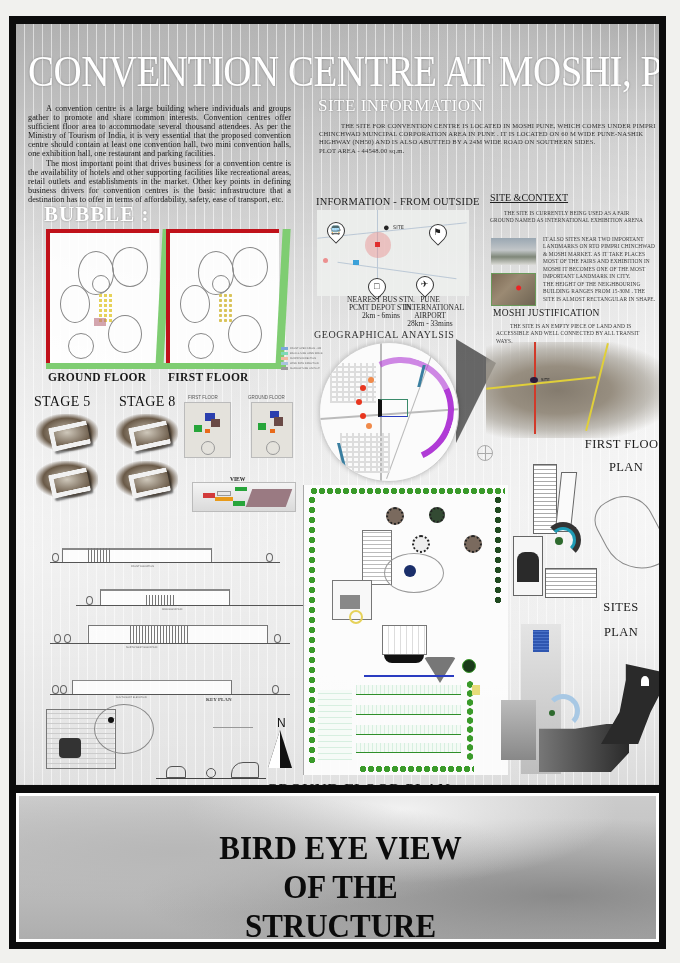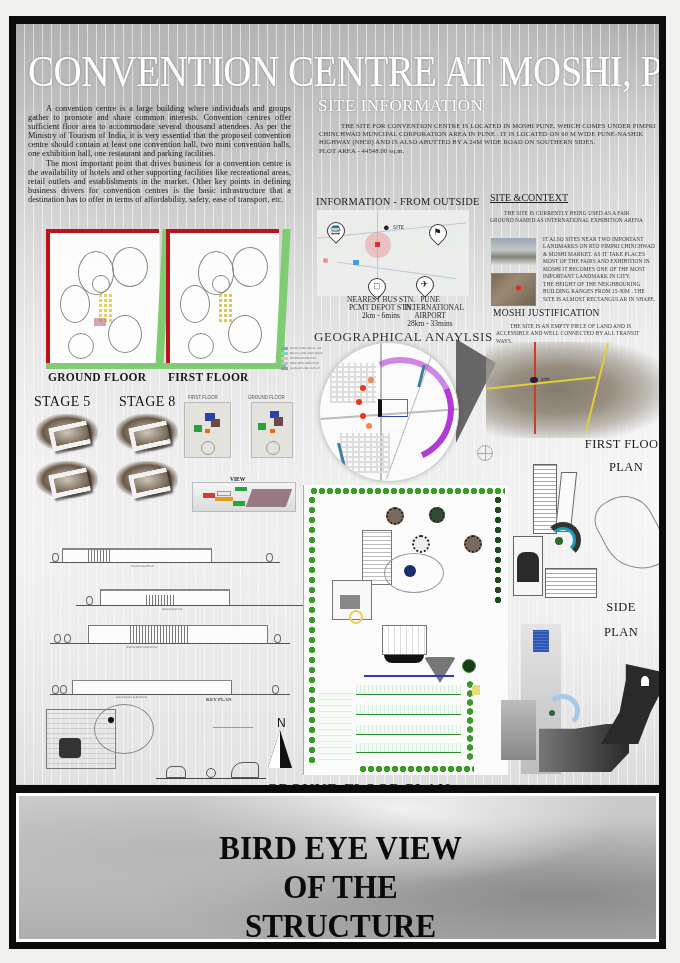--- a/index.html
+++ b/index.html
@@ -115,21 +115,21 @@
     background: linear-gradient(180deg, #9aa7b2 0%, #c2c6c8 45%, #7f8779 70%, #dcdcd8 100%);
   }
   .ctx-photo2 {
     position: absolute; left: 475px; top: 249px; width: 45px; height: 33px;
     background: radial-gradient(circle at 62% 45%, #e22 0 2px, transparent 3px), linear-gradient(135deg, #7d6a55 0%, #9b8a73 40%, #6f6453 100%);
     border: 1px solid #6a9a5a;
   }
   .just-title { position: absolute; left: 477px; top: 284px; font-size: 9.5px; color: #222; letter-spacing: 0.3px; }
 
   
-  .geo-title { position: absolute; left: 298px; top: 305px; font-size: 13px; color: #333; letter-spacing: 0.6px; }
+  .geo-title { position: absolute; left: 298px; top: 305px; font-size: 10px; color: #333; letter-spacing: 0.6px; }
   .legend { position: absolute; left: 265px; top: 322px; }
   .legend-item { display: flex; align-items: center; height: 4px; margin-bottom: 1px; }
   .legend-sw { width: 7px; height: 3px; margin-right: 2px; }
   .legend-tx { font-family: "DejaVu Sans", sans-serif; font-size: 2.5px; color: #666; white-space: nowrap; }
   .geo-circle {
     position: absolute; left: 303px; top: 318px; width: 140px; height: 140px; border-radius: 50%;
     background: #fbfbfb; border: 1px solid #cfcfcf; box-shadow: 0 0 5px rgba(0,0,0,0.2);
     overflow: hidden;
   }
   .geo-arc {
@@ -220,20 +220,21 @@
       <p>A convention centre is a large building where individuals and groups gather to promote and share common interests. Convention centres offer sufficient floor area to accommodate several thousand attendees. As per the Ministry of Tourism of India, it is very essential that the proposed convention centre should contain at least one convention hall, two mini convention halls, one exhibition hall, one restaurant and parking facilities.</p>
       <p>The most important point that drives business for a convention centre is the availability of hotels and other supporting facilities like recreational areas, retail outlets and establishments in the market. Other key points in defining business drivers for convention centres is the basic infrastructure that a destination has to offer in terms of affordability, safety, ease of transport, etc.</p>
     </div>
 
     <div class="site-info-title section-head-white">SITE  INFORMATION</div>
     <div class="site-info-text">
       <p>THE SITE FOR CONVENTION CENTRE IS LOCATED IN MOSHI PUNE, WHICH COMES UNDER PIMPRI CHINCHWAD MUNCIPAL CORPORATION AREA IN PUNE . IT IS LOCATED ON 60 M WIDE PUNE-NASHIK HIGHWAY (NH50) AND IS ALSO ABUTTED BY A 24M WIDE ROAD ON SOUTHERN SIDES.</p>
       <p style="text-transform:none;">PLOT AREA - 44548.00 sq.m.</p>
     </div>
 
+    <div class="bubble-title section-head-white">BUBBLE :</div>
     <div class="bubble gf">
       <div class="green-r"></div>
       <div class="green-b"></div>
       <div class="bub-c" style="left:28px;top:18px;width:36px;height:44px;"></div>
       <div class="bub-c" style="left:62px;top:14px;width:36px;height:40px;"></div>
       <div class="bub-c" style="left:10px;top:52px;width:30px;height:38px;"></div>
       <div class="bub-c" style="left:42px;top:42px;width:18px;height:18px;"></div>
       <div class="bub-c" style="left:58px;top:82px;width:34px;height:38px;"></div>
       <div class="bub-c" style="left:18px;top:100px;width:26px;height:26px;"></div>
       <div style="position:absolute;left:48px;top:60px;width:16px;height:30px;background:radial-gradient(circle,#e6d25a 0 1.5px,transparent 2px) 0 0/5px 5px;"></div>
@@ -472,21 +473,21 @@
       <div style="position:absolute;left:0;top:72px;width:30px;height:60px;border:1px solid #666;background:#f6f6f6;"></div>
       <div style="position:absolute;left:4px;top:88px;width:22px;height:30px;background:#2a2a2a;border-radius:8px 8px 0 0;"></div>
       <div style="position:absolute;left:32px;top:58px;width:36px;height:36px;border-radius:50%;border:6px solid #333;border-left-color:transparent;border-bottom-color:transparent;"></div>
       <div style="position:absolute;left:37px;top:63px;width:26px;height:26px;border-radius:50%;border:3px solid #1e9bb5;border-left-color:transparent;border-bottom-color:transparent;"></div>
       <div style="position:absolute;left:42px;top:73px;width:8px;height:8px;border-radius:50%;background:#2e6a2e;"></div>
       <div style="position:absolute;left:32px;top:104px;width:52px;height:30px;border:1px solid #666;background:repeating-linear-gradient(0deg,#fff 0 3px,#aaa 3px 4px);"></div>
       <div style="position:absolute;left:90px;top:30px;width:56px;height:80px;border:1px solid #888;border-radius:20px 30px 10px 40px;transform:rotate(-28deg);background:transparent;"></div>
     </div>
 
     <div class="plan-title" style="left:565px;top:576px;width:80px;">
-      <div>SIDE</div>
+      <div>SITES</div>
       <div style="margin-top:10px;">PLAN</div>
     </div>
     <div class="roof">
       <div style="position:absolute;left:20px;top:0;width:40px;height:150px;background:linear-gradient(180deg,#e4e4e4,#bdbdbd);"></div>
       <div style="position:absolute;left:32px;top:6px;width:16px;height:22px;background:repeating-linear-gradient(0deg,#2f56b0 0 2px,#4a72c8 2px 3px),#2f56b0;"></div>
       <div style="position:absolute;left:0;top:76px;width:35px;height:60px;background:linear-gradient(180deg,#bcbcbc,#888);"></div>
       <div style="position:absolute;left:45px;top:70px;width:34px;height:34px;border-radius:50%;border:5px solid #a8c8e4;border-left-color:transparent;border-bottom-color:transparent;"></div>
       <div style="position:absolute;left:48px;top:86px;width:6px;height:6px;border-radius:50%;background:#2e6a2e;"></div>
       <div style="position:absolute;left:38px;top:100px;width:90px;height:48px;background:linear-gradient(90deg,#777,#2a2a2a);clip-path:polygon(0 10%,40% 10%,75% 0,100% 0,100% 60%,80% 100%,0 100%);"></div>
       <div style="position:absolute;left:100px;top:40px;width:62px;height:80px;background:#2a2a2a;clip-path:polygon(40% 0,100% 10%,100% 30%,80% 60%,60% 100%,0 100%,30% 60%,40% 20%);"></div>

